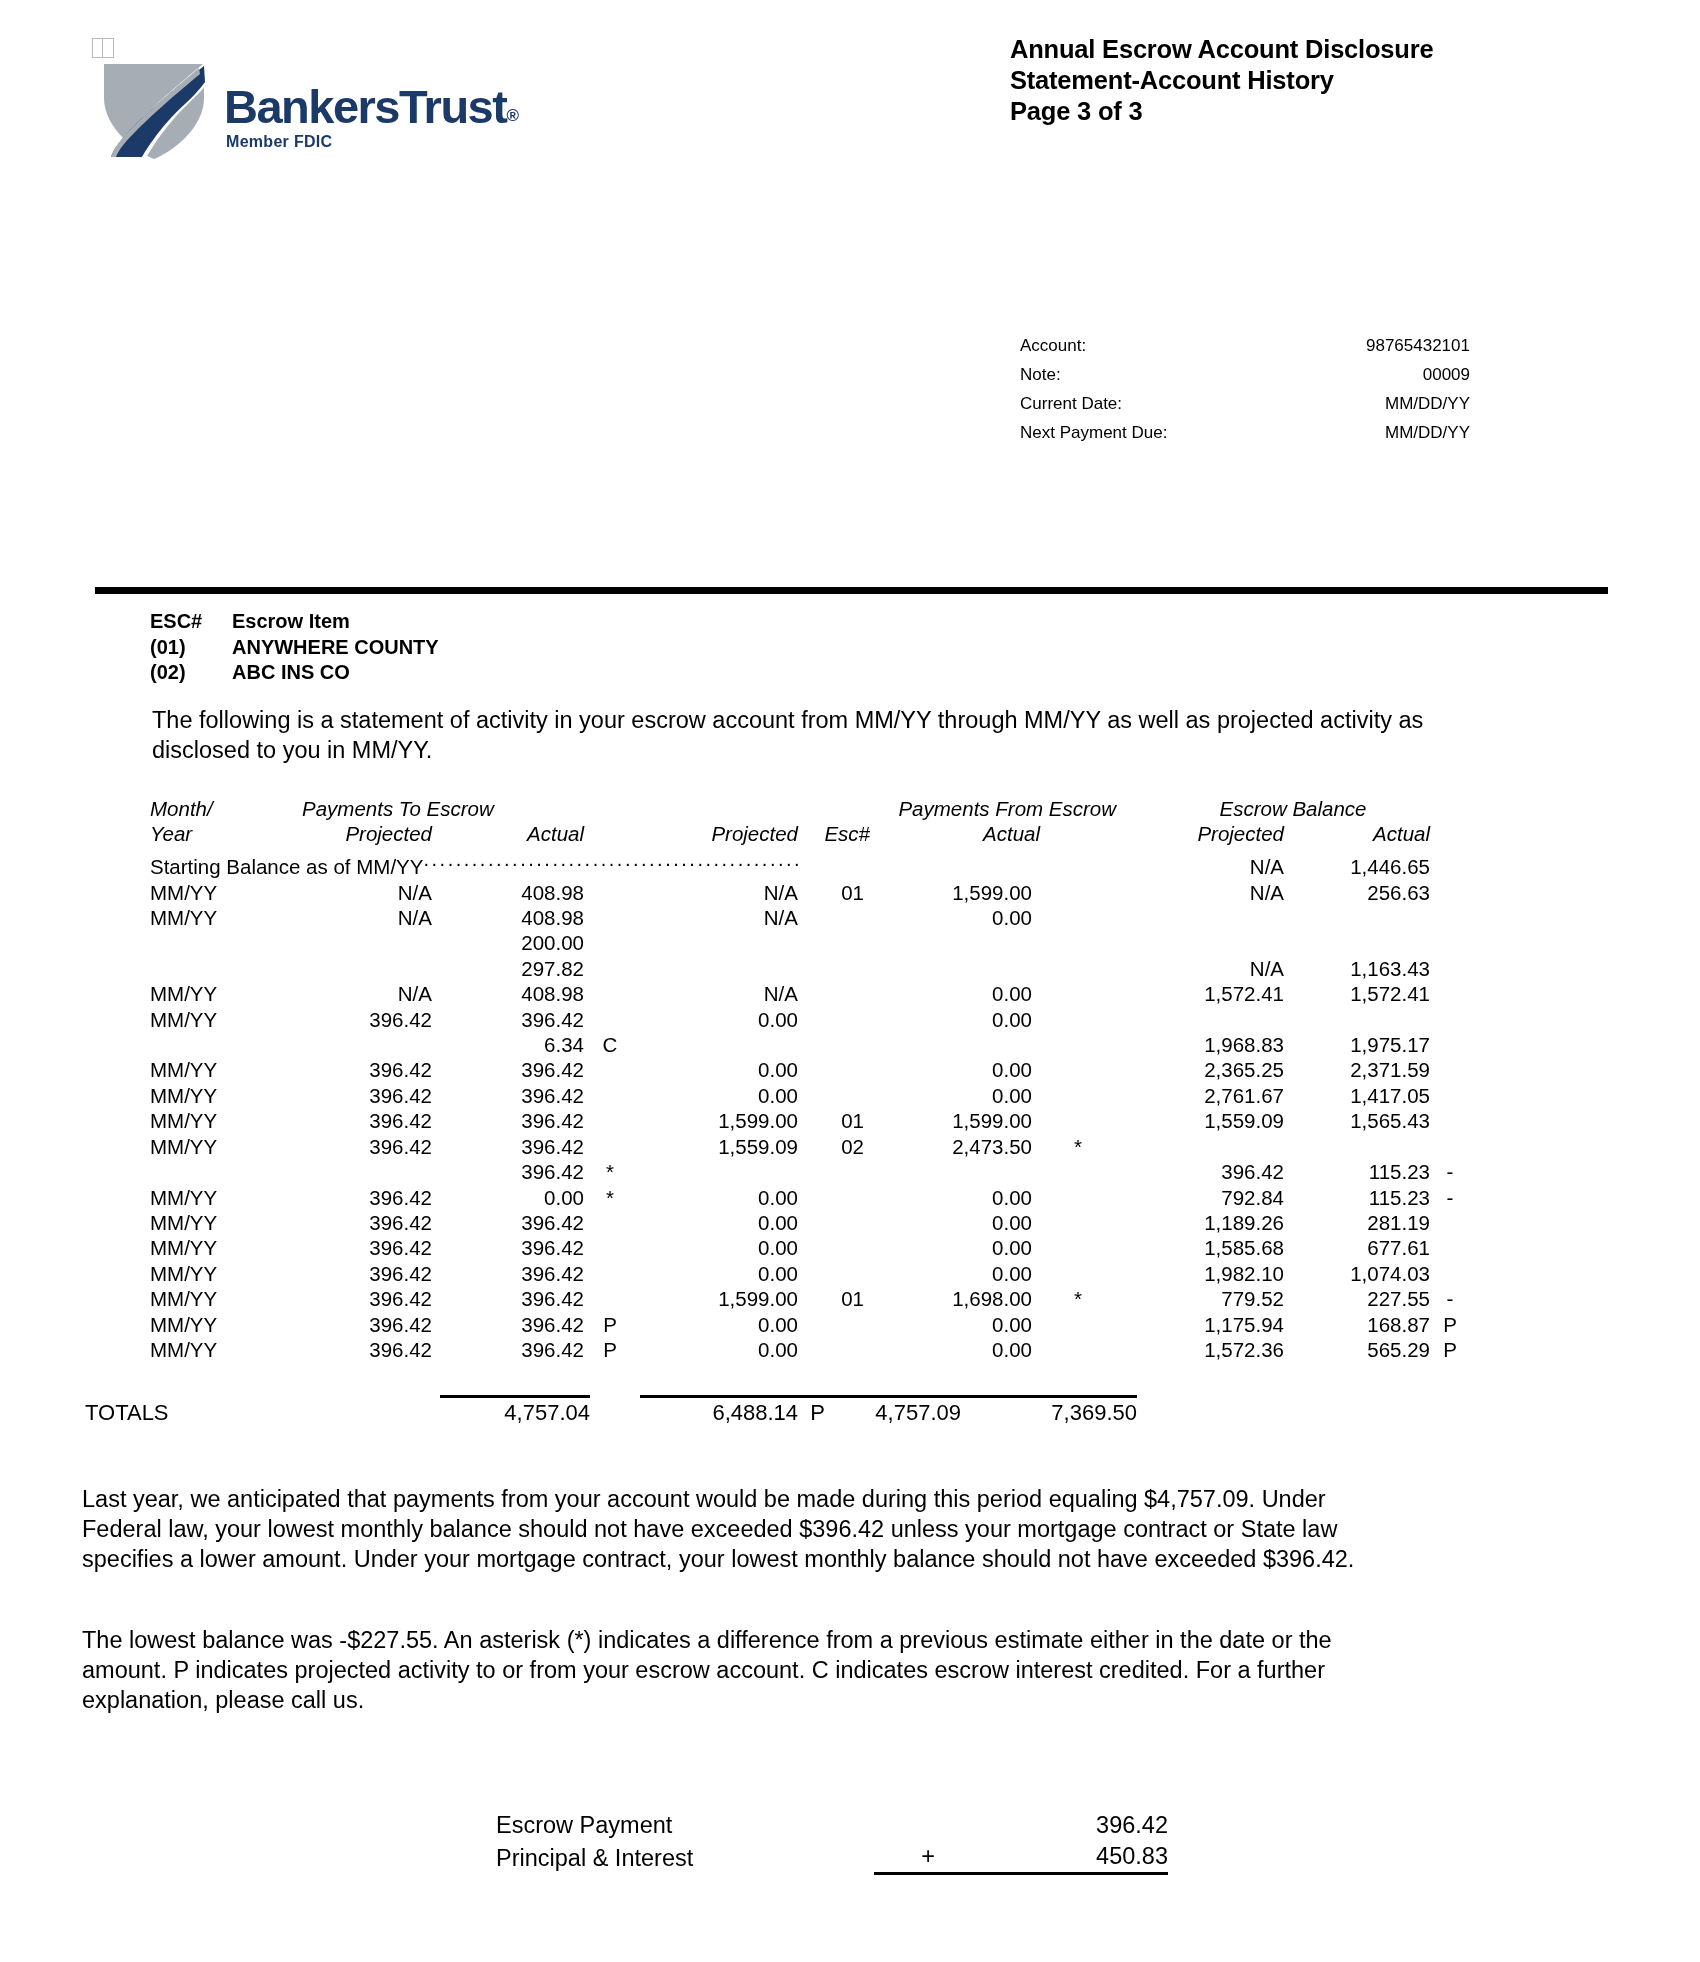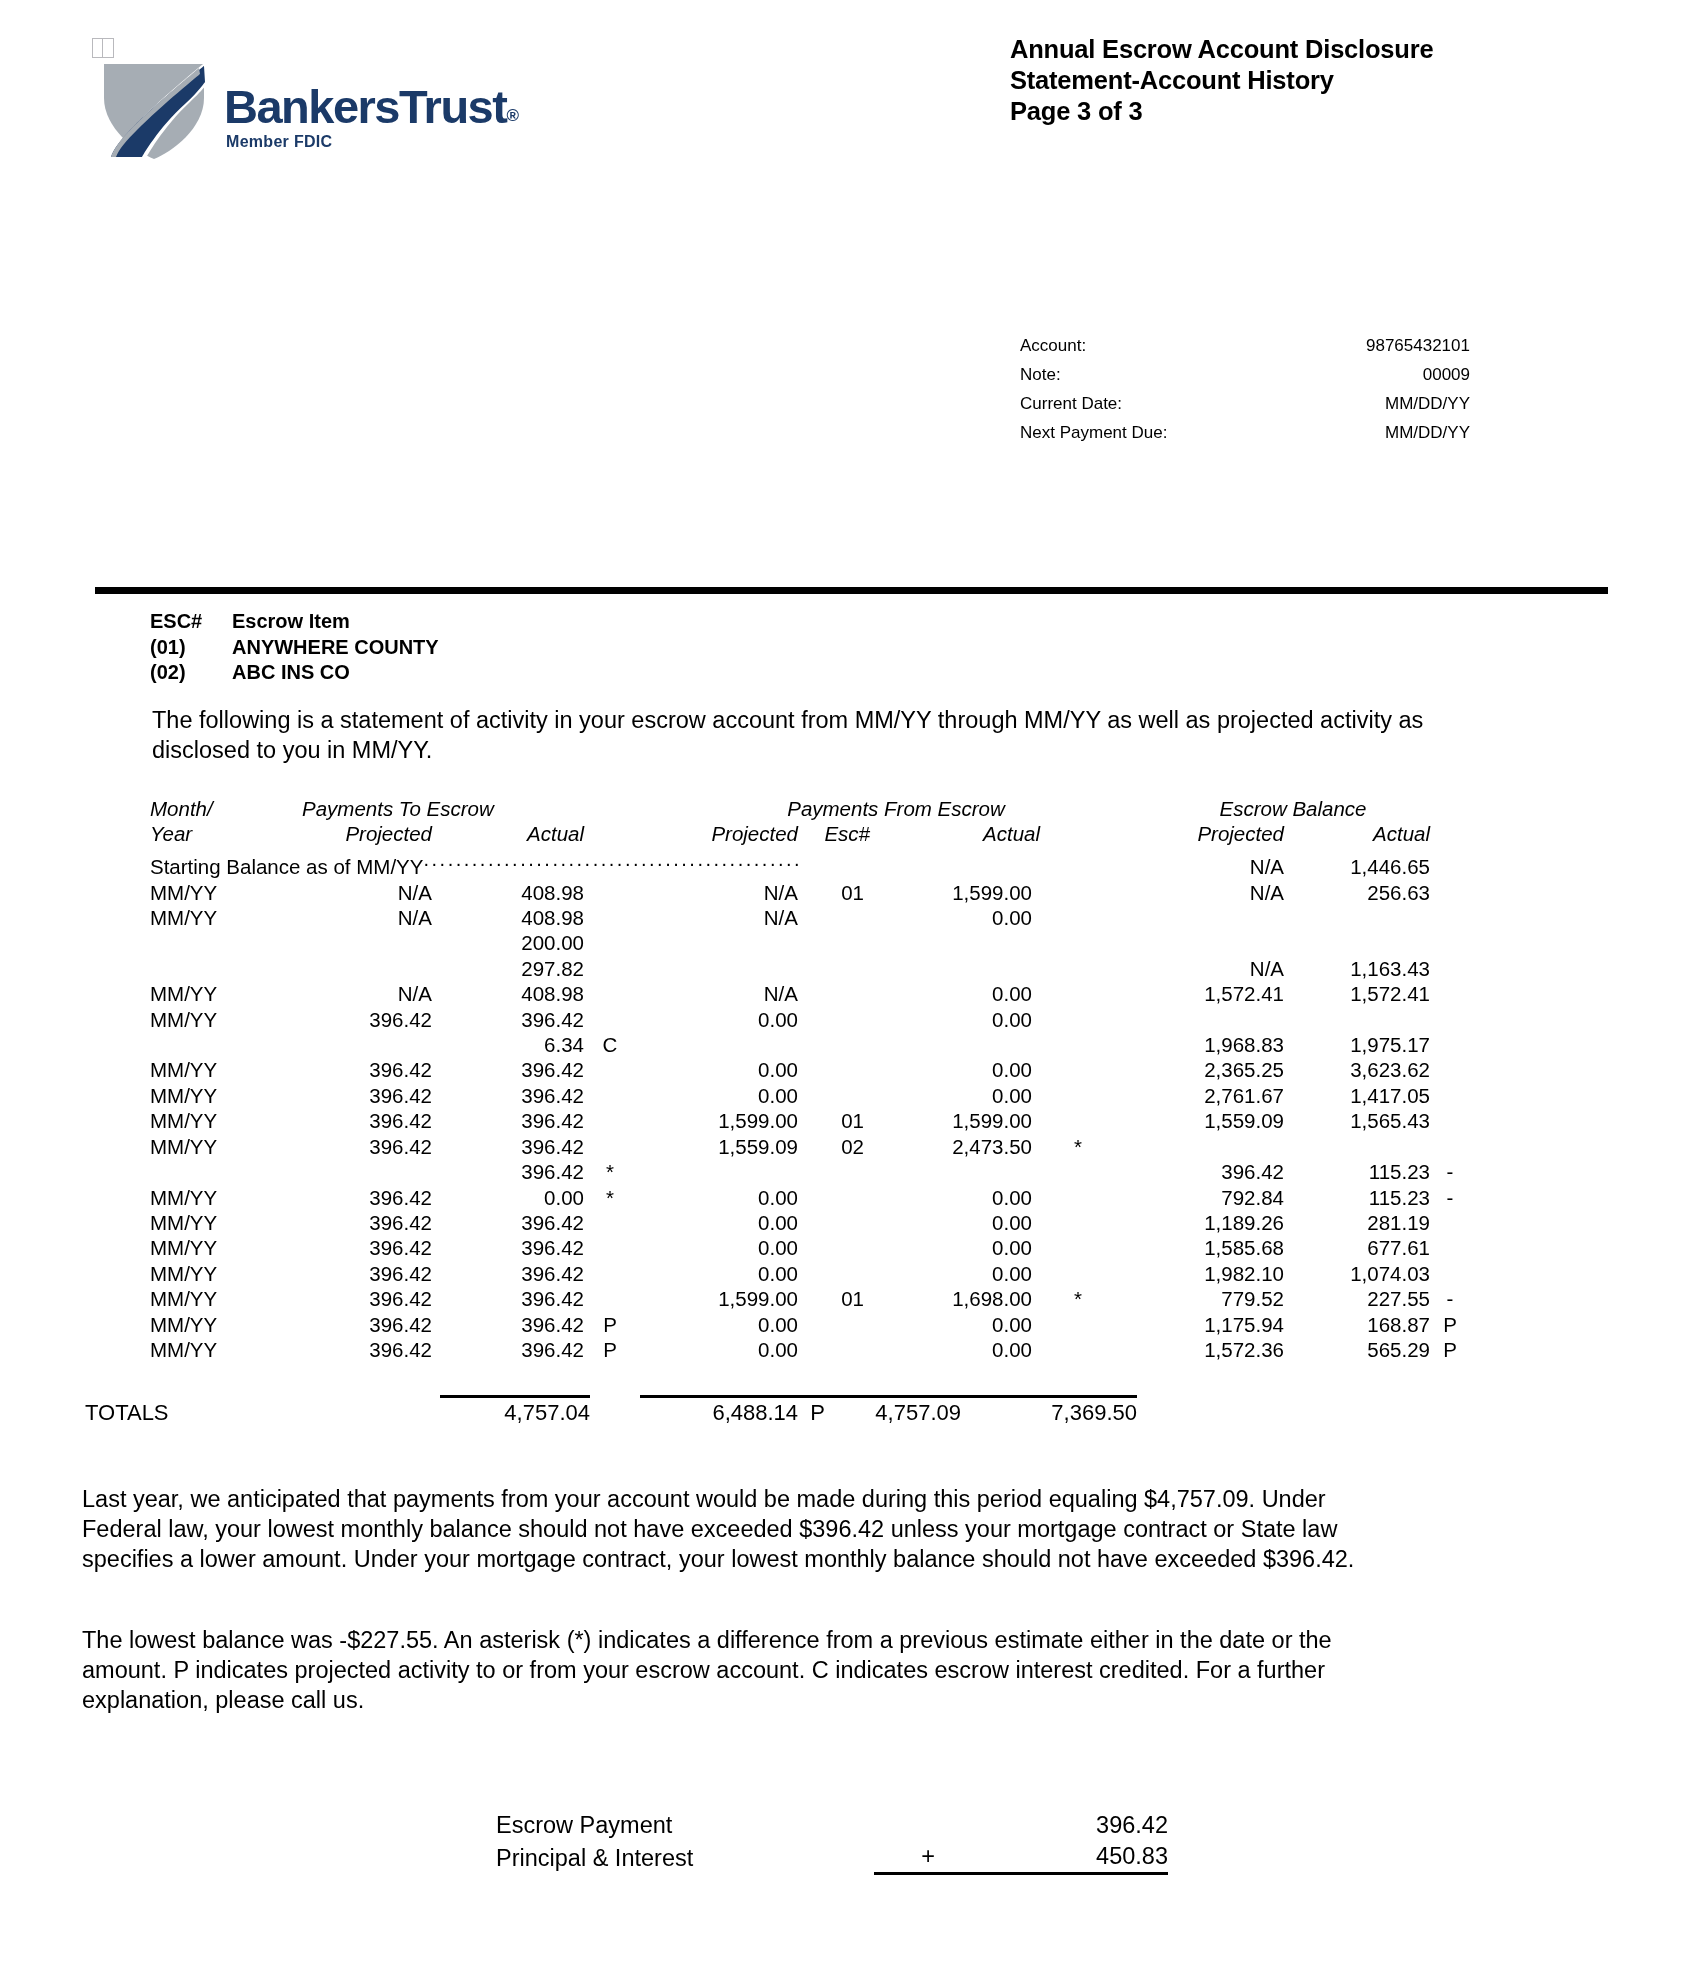--- a/index.html
+++ b/index.html
@@ -190,21 +190,21 @@
   col.c-fflag  { width: 76px;  }
   col.c-bproj  { width: 168px; }
   col.c-bact   { width: 146px; }
   col.c-bflag  { width: 40px;  }
 
   .ta-r { text-align: right; }
   .ta-l { text-align: left; }
   .ta-c { text-align: center; }
 
   .grp-to   { text-align: left; padding-left: 22px !important; }
-  .grp-from { text-align: center; padding-left: 50px !important; }
+  .grp-from { text-align: right; padding-left: 50px !important; }
   .grp-bal  { text-align: center; }
 
   .starting-row td { padding-top: 2px; }
   .start-label {
     position: relative;
     overflow: hidden;
   }
   .dotfill {
     display: inline-block;
     overflow: hidden;
@@ -486,21 +486,21 @@
           <tr>
             <td class="ta-l">MM/YY</td>
             <td class="ta-r">396.42</td>
             <td class="ta-r">396.42</td>
             <td class="ta-c" style="padding-left: 10px;"></td>
             <td class="ta-r">0.00</td>
             <td class="ta-r" style="padding-right: 6px;"></td>
             <td class="ta-r" style="padding-right: 8px;">0.00</td>
             <td class="ta-c"></td>
             <td class="ta-r">2,365.25</td>
-            <td class="ta-r">3,623.62</td>
+            <td class="ta-r">2,371.59</td>
             <td class="ta-c"></td>
           </tr>
           <tr>
             <td class="ta-l">MM/YY</td>
             <td class="ta-r">396.42</td>
             <td class="ta-r">396.42</td>
             <td class="ta-c" style="padding-left: 10px;"></td>
             <td class="ta-r">0.00</td>
             <td class="ta-r" style="padding-right: 6px;"></td>
             <td class="ta-r" style="padding-right: 8px;">0.00</td>

